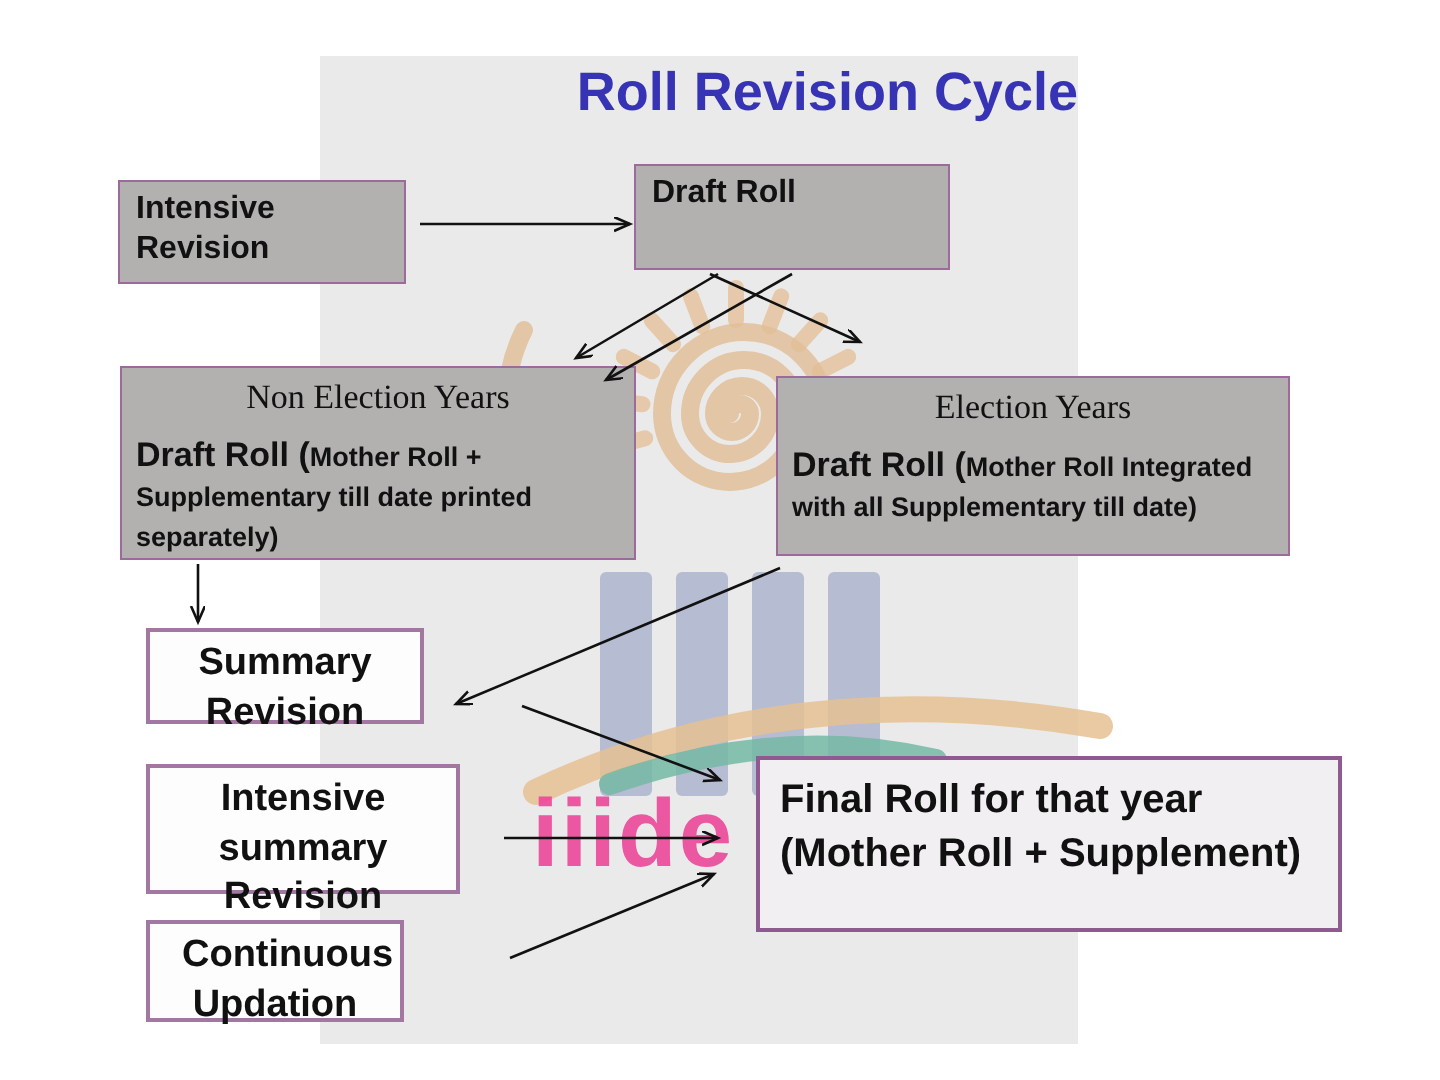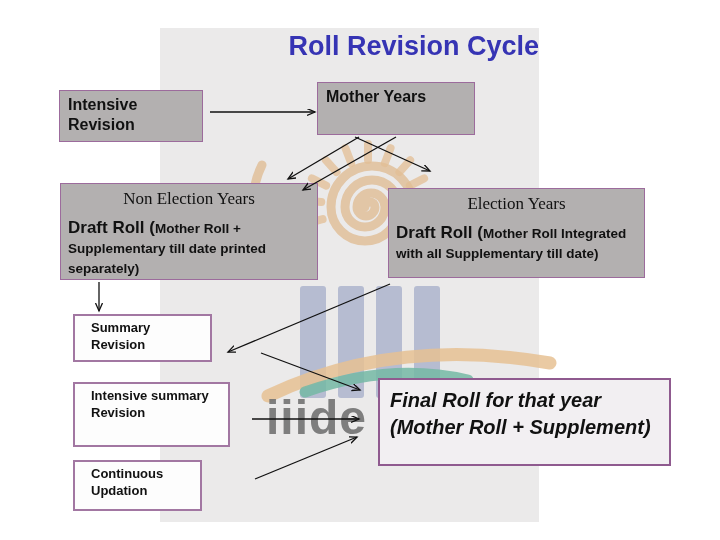--- a/index.html
+++ b/index.html
@@ -1,34 +1,34 @@
 <!DOCTYPE html>
 <html><head>
 <meta charset="utf-8">
 <style>
   html,body{margin:0;padding:0;background:#fff;}
   .page{position:relative;width:720px;height:540px;background:#ffffff;overflow:hidden;
         font-family:"Liberation Sans","DejaVu Sans",sans-serif;color:#111;}
   .slide-bg{position:absolute;left:160px;top:28px;width:379px;height:494px;background:#ebeaea;z-index:1;}
   .watermark{position:absolute;z-index:2;}
   .wm-text{position:absolute;left:266px;top:390px;z-index:2;font-weight:bold;font-size:48px;
-           letter-spacing:1px;color:#737373;opacity:.9;}
+           letter-spacing:1px;color:#ec4899;opacity:.9;}
   .title{position:absolute;left:160px;top:31px;width:379px;text-align:right;z-index:6;
          font-weight:bold;font-size:27px;color:#3634b4;}
   .box{position:absolute;box-sizing:border-box;z-index:5;}
   .gray{background:#b3b0b0;border:1.5px solid #9c6b9c;}
   .white{background:#fdfdfd;border:2px solid #a277a2;}
   .final{background:#f2eff2;border:2px solid #8f5a8f;}
   .lbl{font-weight:bold;font-size:16px;line-height:1.25;padding:4px 8px;}
-  .lbl-sm{font-weight:bold;font-size:13px;line-height:1.3;padding:4px 16px;}
+  .lbl-sm{font-weight:bold;font-size:19px;line-height:1.3;padding:4px 16px;text-align:center;}
   .yr-head{font-family:"Liberation Serif","DejaVu Serif",serif;font-size:17px;text-align:center;margin-top:5px;}
   .yr-body{padding:8px 7px 0 7px;font-weight:bold;line-height:1.25;}
   .lead{font-size:17px;}
   .detail{font-size:13.5px;}
-  .final-lbl{font-weight:bold;font-size:20px;line-height:1.35;padding:7px 10px;font-style:italic;}
+  .final-lbl{font-weight:bold;font-size:20px;line-height:1.35;padding:7px 10px;}
   svg.overlay{position:absolute;left:0;top:0;z-index:10;pointer-events:none;}
 </style>
 </head>
 <body>
 
 <div class="page">
 
   <div class="slide-bg"></div>
 
   <svg class="watermark" width="720" height="540" viewBox="0 0 720 540">
@@ -63,21 +63,21 @@
   </svg>
   <div class="wm-text">iiide</div>
 
   <div class="title">Roll Revision Cycle</div>
 
   <div class="box gray" style="left:59px;top:90px;width:144px;height:52px;">
     <div class="lbl">Intensive Revision</div>
   </div>
 
   <div class="box gray" style="left:317px;top:82px;width:158px;height:53px;">
-    <div class="lbl">Mother Years</div>
+    <div class="lbl">Draft Roll</div>
   </div>
 
   <div class="box gray" style="left:388px;top:188px;width:257px;height:90px;">
     <div class="yr-head">Election Years</div>
     <div class="yr-body"><span class="lead">Draft Roll (</span><span class="detail">Mother Roll Integrated with all Supplementary till date)</span></div>
   </div>
 
   <div class="box gray" style="left:60px;top:183px;width:258px;height:97px;">
     <div class="yr-head">Non Election Years</div>
     <div class="yr-body"><span class="lead">Draft Roll (</span><span class="detail">Mother Roll + Supplementary till date printed separately)</span></div>

